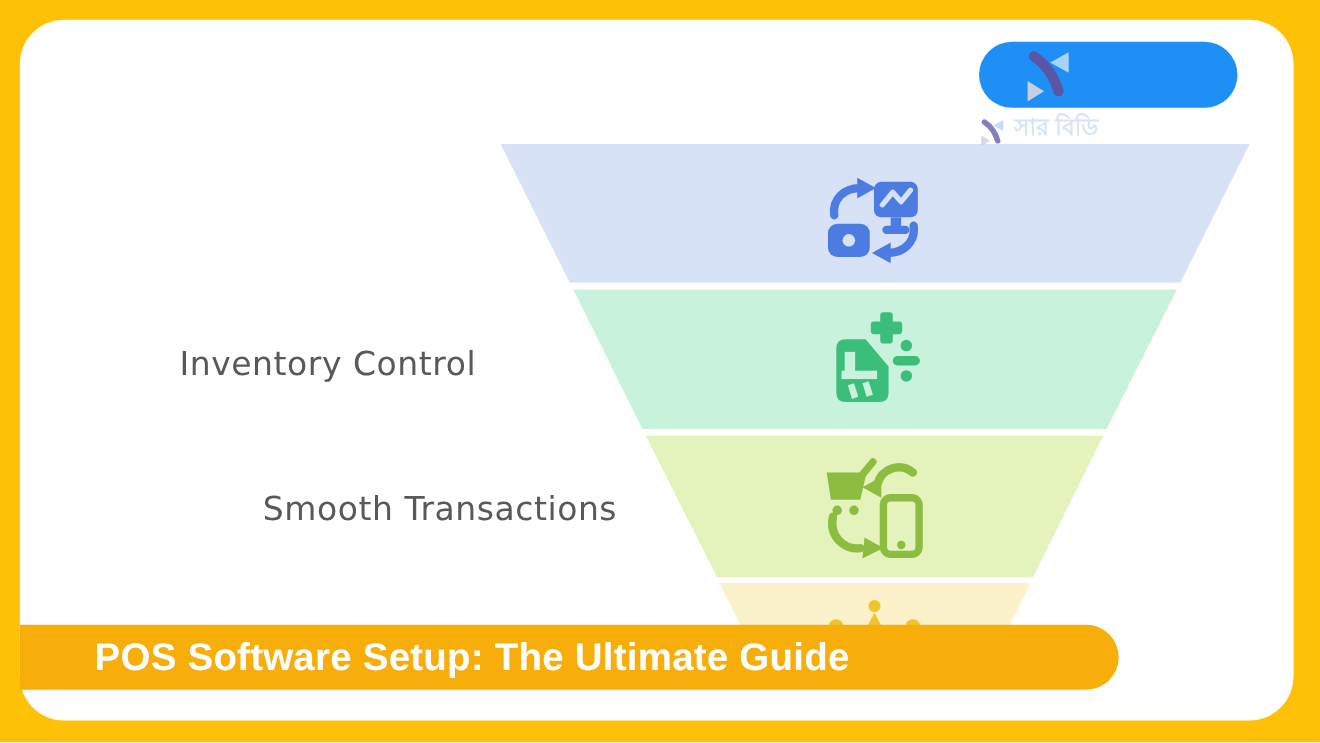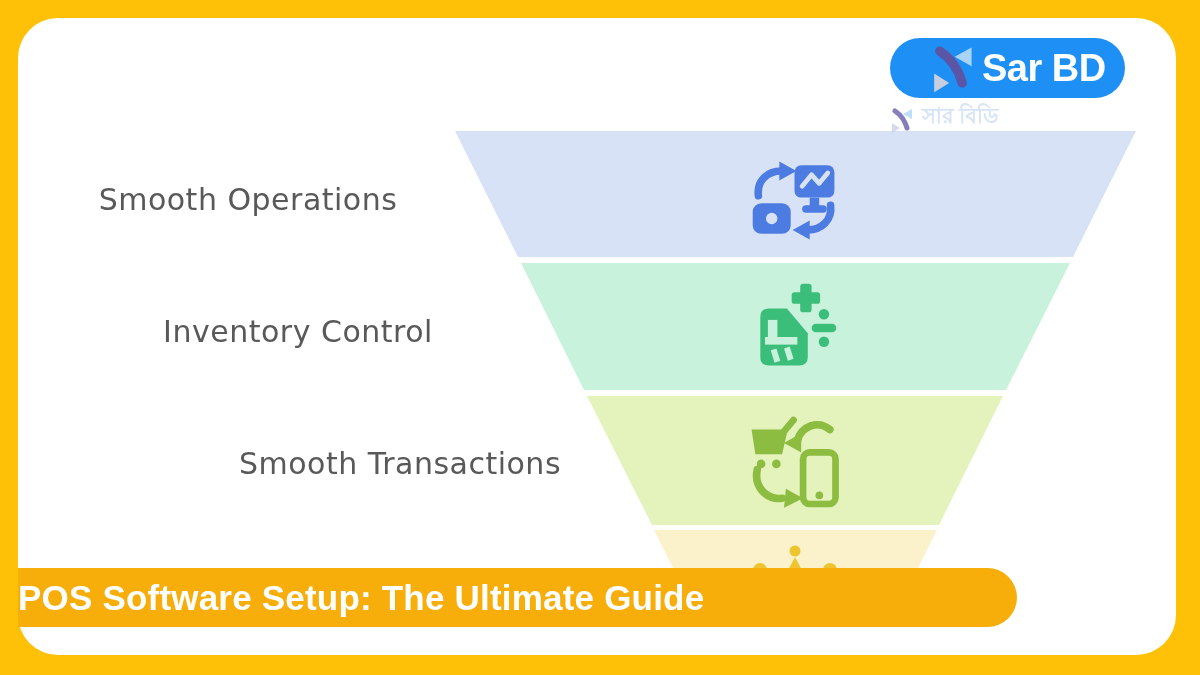--- a/index.html
+++ b/index.html
@@ -33,21 +33,21 @@
   .flabel-1{left:48px;top:182px;}
   .flabel-2{left:98px;top:314px;}
   .flabel-3{left:200px;top:446px;}
   
   .banner{
     position:absolute;left:18px;top:568px;width:999px;height:59px;
     background:#F7AE0B;border-radius:0 30px 30px 0;z-index:5;
     display:flex;align-items:center;
   }
   .banner-title{
-    color:#ffffff;font-weight:bold;font-size:35px;
+    color:#ffffff;font-weight:bold;font-size:35px;padding-left:68px;
     font-family:"Liberation Sans", sans-serif;letter-spacing:.2px;
   }
   
   .logo-pill{
     position:absolute;left:890px;top:38px;width:235px;height:60px;
     background:#1E90F5;border-radius:30px;z-index:6;
     display:flex;align-items:center;
   }
   .logo-mark{width:58px;height:56px;margin-left:32px;}
   .logo-text{
@@ -136,29 +136,27 @@
         <polygon points="36,50 55,14 74,50"></polygon>
         <circle cx="20" cy="27" r="7"></circle>
         <rect x="13" y="27" width="14" height="23"></rect>
         <circle cx="90" cy="27" r="7"></circle>
         <rect x="83" y="27" width="14" height="23"></rect>
         <rect x="8" y="40" width="94" height="10"></rect>
       </g>
     </svg>
   </div>
 
-  <div class="flabel flabel-1">Smooth Operations</div>
   <div class="flabel flabel-2">Inventory Control</div>
   <div class="flabel flabel-3">Smooth Transactions</div>
 
   <div class="banner">
     <div class="banner-title">POS Software Setup: The Ultimate Guide</div>
   </div>
 
   <div class="logo-pill">
     <svg class="logo-mark" viewBox="0 0 60 60">
       <polygon points="52,8 34,18 52,28" fill="#A9D4F8"></polygon>
       <path d="M18,12 C30,20 38,32 42,46" stroke="#5B55A5" stroke-width="10" fill="none" stroke-linecap="round"></path>
       <polygon points="12,36 28,46 12,56" fill="#C6CFDF"></polygon>
     </svg>
-    <span class="logo-text">Sar BD</span>
   </div>
 </div>
 
 </body></html>

